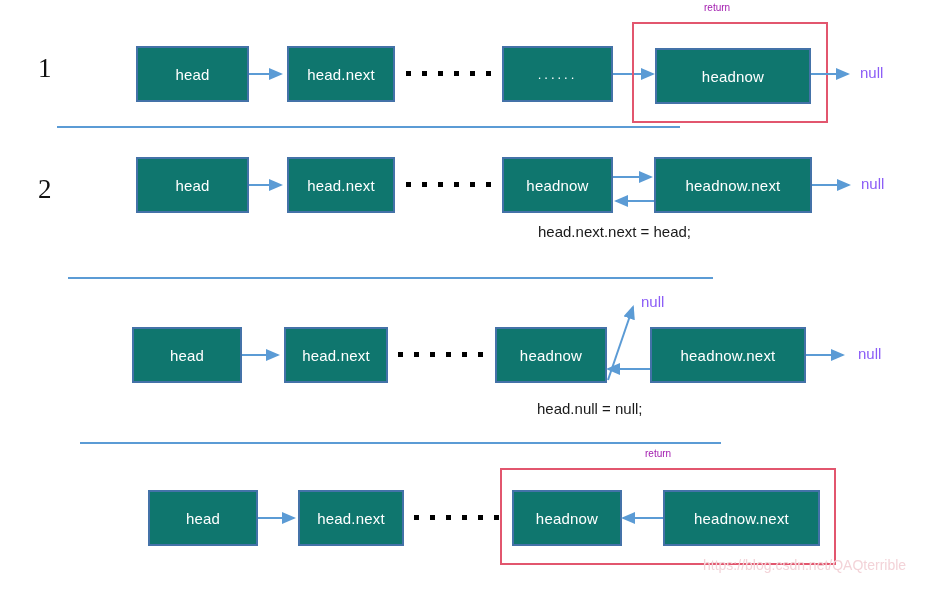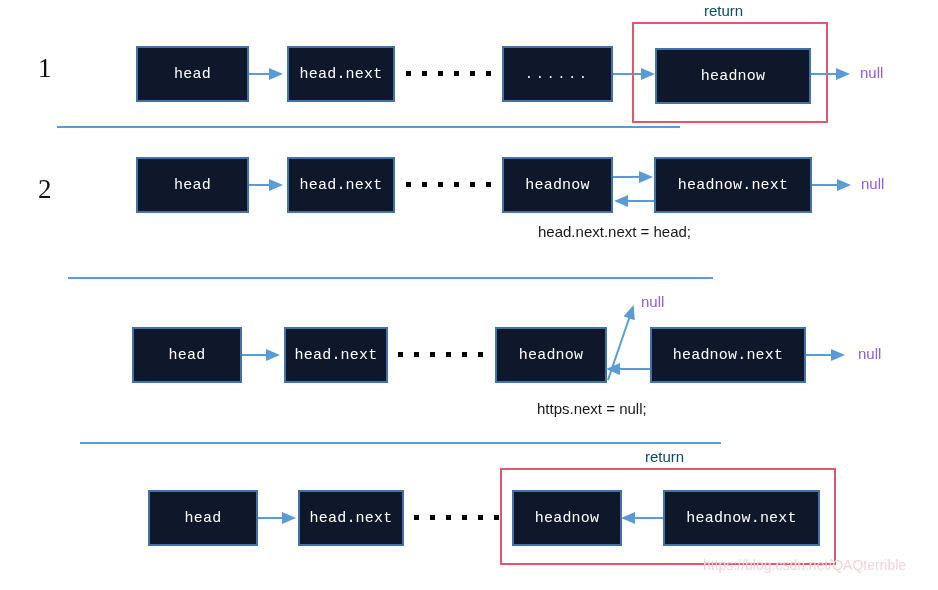--- a/index.html
+++ b/index.html
@@ -12,28 +12,28 @@
   }
   #canvas {
     position: relative;
     width: 938px;
     height: 590px;
     background: #ffffff;
     overflow: hidden;
   }
   .node {
     position: absolute;
-    background: #0f172a;
+    background: #0f766e;
     border: 2px solid #4472A8;
     color: #FFFFFF;
     display: flex;
     align-items: center;
     justify-content: center;
     font-size: 15px;
-    font-family: Liberation Mono, monospace;
+    font-family: Liberation Sans, sans-serif;
     box-sizing: border-box;
     letter-spacing: 0.2px;
   }
   .node.ellipsis-node {
     font-size: 13px;
     letter-spacing: 3px;
   }
   .step-num {
     position: absolute;
     font-size: 27px;
@@ -49,22 +49,22 @@
   }
   .caption {
     position: absolute;
     font-size: 15px;
     color: #1a1a1a;
     font-family: "Liberation Sans", sans-serif;
     white-space: nowrap;
   }
   .return-label {
     position: absolute;
-    font-size: 15px;
-    color: #0c4a6e;
+    font-size: 10px;
+    color: #a21caf;
     font-family: "Liberation Sans", sans-serif;
   }
   .return-box {
     position: absolute;
     border: 2px solid #E2566E;
     box-sizing: border-box;
     background: transparent;
   }
   .separator {
     position: absolute;
@@ -265,21 +265,21 @@
     <defs>
         <marker id="ah11" markerWidth="7" markerHeight="7" refX="6" refY="3" orient="auto">
       <path d="M0,0 L7,3 L0,6 z" fill="#5B9BD5"></path>
         </marker>
       </defs>
     <line x1="0" y1="10" x2="37" y2="10" stroke="#5B9BD5" stroke-width="2" marker-end="url(#ah11)"></line>
   </svg>
 
   <div class="null-label" style="left:858px; top:345px;">null</div>
 
-  <div class="caption" style="left:537px; top:400px;">https.next = null;</div>
+  <div class="caption" style="left:537px; top:400px;">head.null = null;</div>
 
   <div class="separator" style="left:80px; top:442px; width:641px;"></div>
 
   <div class="node" style="left:148px; top:490px; width:110px; height:56px;">head</div>
 
   <svg class="arrow-svg" style="left:258px; top:508px;" width="44" height="22">
     <defs>
         <marker id="ah12" markerWidth="7" markerHeight="7" refX="6" refY="3" orient="auto">
       <path d="M0,0 L7,3 L0,6 z" fill="#5B9BD5"></path>
         </marker>

